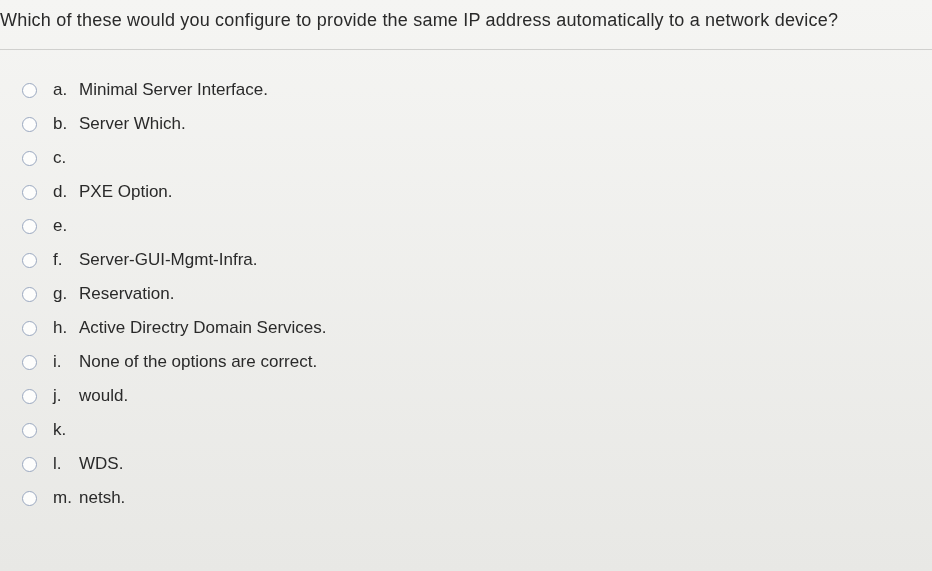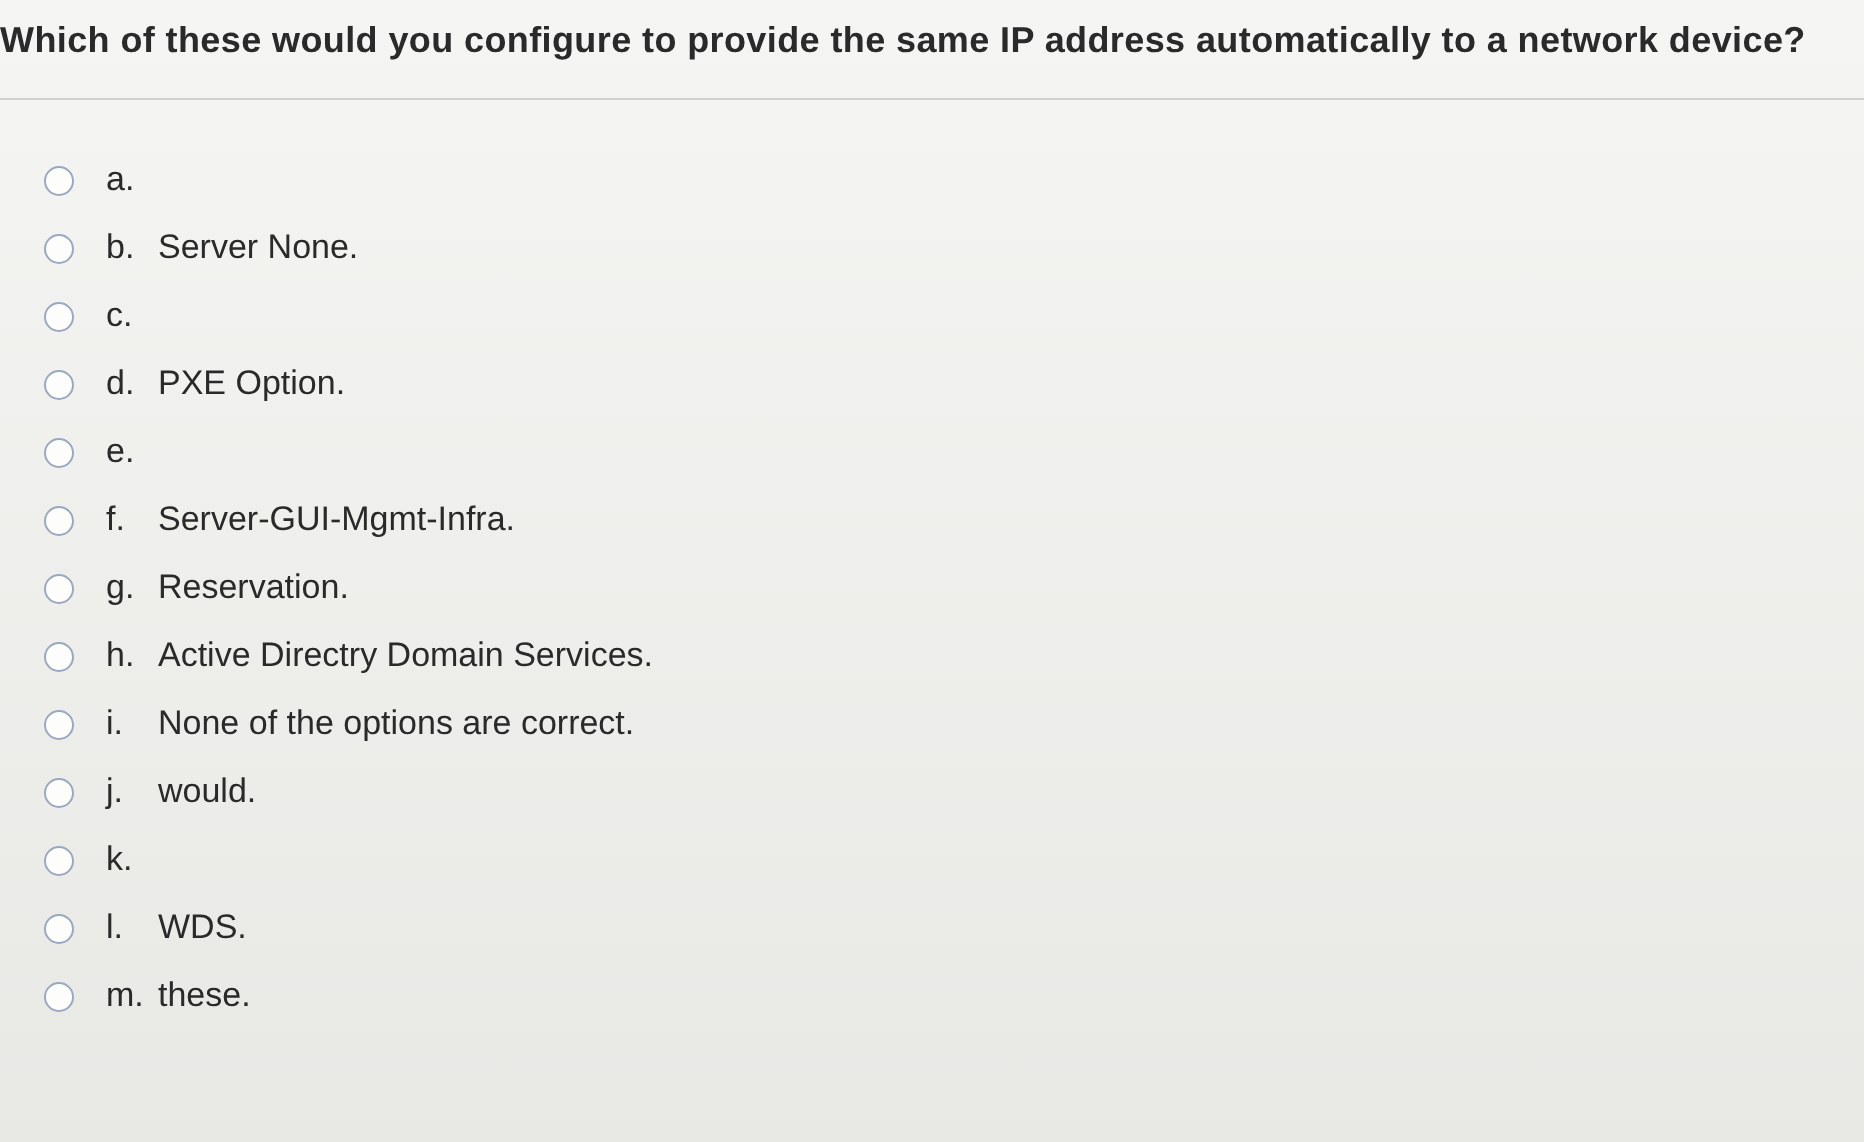--- a/index.html
+++ b/index.html
@@ -13,21 +13,21 @@
       width: 932px;
       height: 571px;
       color: #2a2a2a;
       overflow: hidden;
     }
     .question-container {
       padding: 0;
     }
     .question-text {
       font-size: 18px;
-      font-weight: 700;
+      font-weight: 400;
       color: #2a2a2a;
       padding: 10px 0 18px 0;
       border-bottom: 1px solid #d0d0ce;
       margin-bottom: 30px;
       letter-spacing: 0.2px;
     }
     .options-list {
       padding-left: 22px;
     }
     .option-row {
@@ -59,26 +59,27 @@
 </head>
 <body>
 
 <div class="question-container">
   <div class="question-text">Which of these would you configure to provide the same IP address automatically to a network device?</div>
   <div class="options-list">
 
     <div class="option-row">
       <div class="radio-circle"></div>
       <span class="option-letter">a.</span>
+      <span class="option-text">Minimal Server Interface.</span>
     </div>
 
     <div class="option-row">
       <div class="radio-circle"></div>
       <span class="option-letter">b.</span>
-      <span class="option-text">Server None.</span>
+      <span class="option-text">Server Which.</span>
     </div>
 
     <div class="option-row">
       <div class="radio-circle"></div>
       <span class="option-letter">c.</span>
     </div>
 
     <div class="option-row">
       <div class="radio-circle"></div>
       <span class="option-letter">d.</span>
@@ -127,17 +128,17 @@
 
     <div class="option-row">
       <div class="radio-circle"></div>
       <span class="option-letter">l.</span>
       <span class="option-text">WDS.</span>
     </div>
 
     <div class="option-row">
       <div class="radio-circle"></div>
       <span class="option-letter">m.</span>
-      <span class="option-text">these.</span>
+      <span class="option-text">netsh.</span>
     </div>
 
   </div>
 </div>
 
 </body></html>

